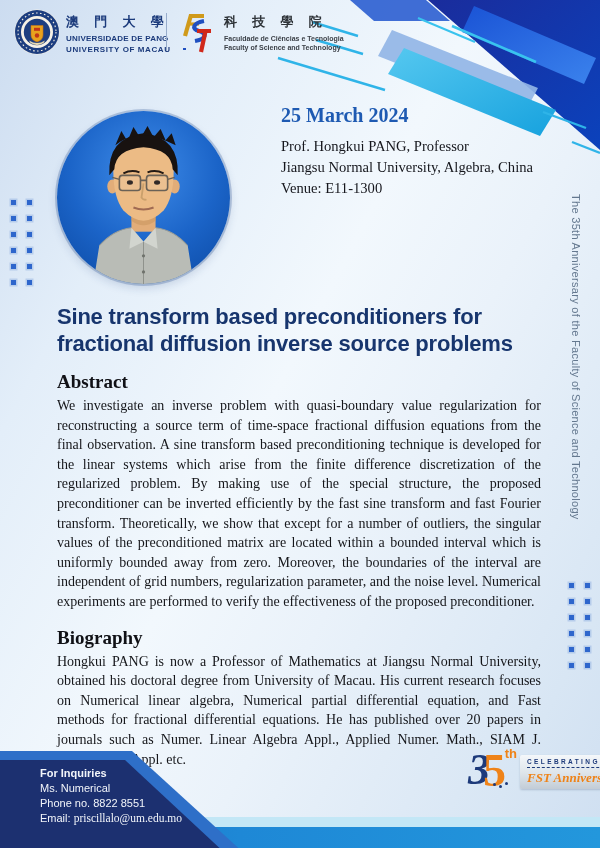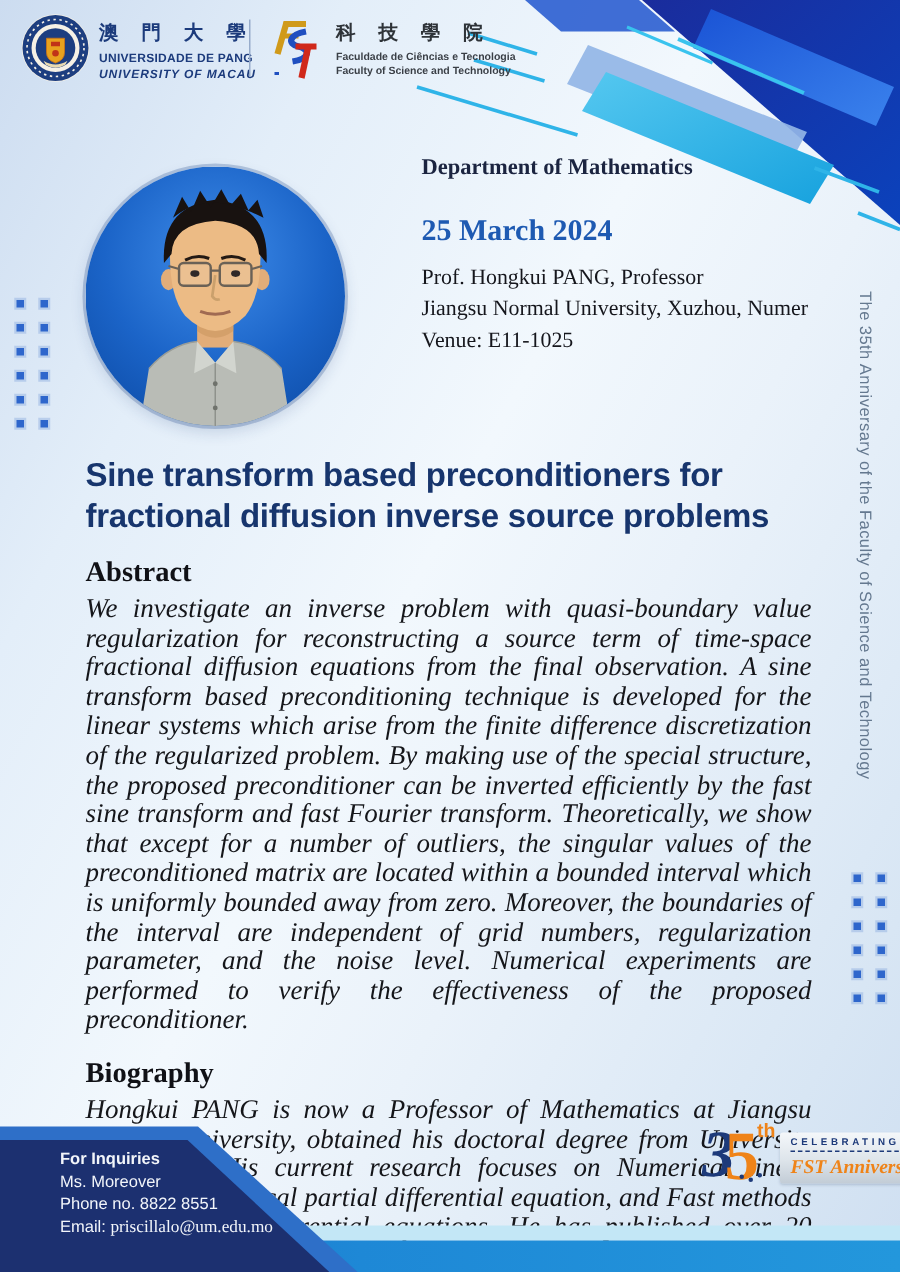--- a/index.html
+++ b/index.html
@@ -12,21 +12,21 @@
   svg { display:block; }
 
   
   .deco { position:absolute; top:0; right:0; width:340px; height:260px; }
 
   
   .um-seal { position:absolute; left:14px; top:9px; width:46px; height:46px; }
   .um-text { position:absolute; left:66px; top:13px; color:#1c3b7c; font-family:"Liberation Sans",sans-serif; }
   .um-cn { font-family:"Liberation Serif",serif; font-weight:bold; font-size:13px; letter-spacing:6px; white-space:nowrap; }
   .um-pt { font-weight:bold; font-size:8px; margin-top:3px; letter-spacing:.2px; }
-  .um-en { font-weight:bold; font-size:8px; margin-top:2px; letter-spacing:.6px;font-style:italic; }
+  .um-en { font-weight:bold; font-size:8px; margin-top:2px; letter-spacing:.6px; }
   .brand-divider { position:absolute; left:166px; top:13px; width:1px; height:38px; background:#97accb; }
   .fst-mark { position:absolute; left:178px; top:11px; width:40px; height:44px; }
   .fst-text { position:absolute; left:224px; top:13px; color:#3a3f46; font-family:"Liberation Sans",sans-serif; }
   .fst-cn { font-family:"Liberation Serif",serif; font-weight:bold; font-size:13px; letter-spacing:6px; color:#2e3338; white-space:nowrap; }
   .fst-pt { font-weight:bold; font-size:7px; margin-top:4px; }
   .fst-en { font-weight:bold; font-size:7px; margin-top:2px; }
 
   
   .photo { position:absolute; left:57px; top:111px; width:173px; height:173px; border-radius:50%;
            overflow:hidden; box-shadow:0 0 0 2px rgba(30,70,140,.25), 0 4px 10px rgba(30,60,120,.18); }
@@ -35,21 +35,21 @@
   .event { position:absolute; left:281px; top:104px; width:268px; color:#15161c; }
   .event .dept { font-weight:bold; font-size:15px; color:#1b2440; margin-bottom:22px; }
   .event .date { font-weight:bold; font-size:20px; color:#1e5ab2; margin-bottom:9px; }
   .evline { font-size:14.6px; line-height:21px; white-space:pre-wrap; }
 
   
   .content { position:absolute; left:57px; top:303px; width:484px; }
   .title { font-family:"Liberation Sans",sans-serif; font-weight:bold; font-size:22px; line-height:27px;
            letter-spacing:-0.2px; color:#17356d; margin-bottom:14px; }
   .sect-head { font-weight:bold; font-size:19px; color:#101116; margin-bottom:3px; }
-  .body-text { font-size:18px; line-height:19.6px; text-align:justify; color:#15161a; margin-bottom:15px;font-style:italic; }
+  .body-text { font-size:14px; line-height:19.6px; text-align:justify; color:#15161a; margin-bottom:15px; }
 
   
   .vtext { position:absolute; left:570px; top:194px; height:345px; writing-mode:vertical-rl;
            font-family:"Liberation Sans",sans-serif; font-size:11px; color:#64788f; letter-spacing:.3px; }
 
   
   .dots { position:absolute; display:grid; grid-template-columns:repeat(2,5px); grid-auto-rows:5px;
           column-gap:11px; row-gap:11px; }
   .dots-left  { left:11px;  top:200px; }
   .dots-right { left:569px; top:583px; }
@@ -181,25 +181,24 @@
       <path d="M58,34 L64,20 L70,30 L76,16 L83,27 L90,15 L96,26 L103,18 L108,29 L114,22 L118,34 Q98,24 86,24 Q70,24 58,34 Z" fill="#181210"></path>
       <rect x="62" y="64" width="21" height="15" rx="3" fill="rgba(230,240,255,.10)" stroke="#6a6156" stroke-width="1.6"></rect>
       <rect x="89" y="64" width="21" height="15" rx="3" fill="rgba(230,240,255,.10)" stroke="#6a6156" stroke-width="1.6"></rect>
       <line x1="83" y1="69" x2="89" y2="69" stroke="#6a6156" stroke-width="1.6"></line>
       <line x1="62" y1="68" x2="55" y2="66" stroke="#6a6156" stroke-width="1.4"></line>
       <line x1="110" y1="68" x2="117" y2="66" stroke="#6a6156" stroke-width="1.4"></line>
     </svg>
   </div>
 
   <div class="event">
-    <div class="dept">Department of Mathematics</div>
     <div class="date">25 March 2024</div>
     <div class="evline">Prof. Hongkui PANG, Professor</div>
-    <div class="evline">Jiangsu Normal University, Xuzhou, Numer</div>
-    <div class="evline">Venue: E11-1025</div>
+    <div class="evline">Jiangsu Normal University, Algebra, China</div>
+    <div class="evline">Venue: E11-1300</div>
   </div>
 
   <div class="content">
     <div class="title">Sine transform based preconditioners for fractional diffusion inverse source problems</div>
     <div class="sect-head">Abstract</div>
     <div class="body-text">We investigate an inverse problem with quasi-boundary value regularization for reconstructing a source term of time-space fractional diffusion equations from the final observation. A sine transform based preconditioning technique is developed for the linear systems which arise from the finite difference discretization of the regularized problem. By making use of the special structure, the proposed preconditioner can be inverted efficiently by the fast sine transform and fast Fourier transform. Theoretically, we show that except for a number of outliers, the singular values of the preconditioned matrix are located within a bounded interval which is uniformly bounded away from zero. Moreover, the boundaries of the interval are independent of grid numbers, regularization parameter, and the noise level. Numerical experiments are performed to verify the effectiveness of the proposed preconditioner.</div>
     <div class="sect-head">Biography</div>
     <div class="body-text">Hongkui PANG is now a Professor of Mathematics at Jiangsu Normal University, obtained his doctoral degree from University of Macau. His current research focuses on Numerical linear algebra, Numerical partial differential equation, and Fast methods for fractional differential equations. He has published over 20 papers in journals such as Numer. Linear Algebra Appl., Applied Numer. Math., SIAM J. Matrix Anal. Appl. etc.</div>
   </div>
 
@@ -236,21 +235,21 @@
 
   <div class="strip-cyan"></div>
   <div class="strip-blue"></div>
 
   <svg class="banner-svg" viewBox="0 0 250 108" preserveAspectRatio="none">
     <polygon points="0,5 132,5 245,108 0,108" fill="#2e6fc8"></polygon>
     <polygon points="0,14 125,14 226,108 0,108" fill="#1c3070"></polygon>
   </svg>
   <div class="inquiries">
     <div class="inq-head">For Inquiries</div>
-    <div>Ms. Moreover</div>
+    <div>Ms. Numerical</div>
     <div>Phone no. 8822 8551</div>
     <div>
       <span>Email:</span>
       <span class="inq-email-addr">priscillalo@um.edu.mo</span>
     </div>
   </div>
 
   <div class="anniv">
     <span class="a3">3</span>
     <span class="a5wrap">

